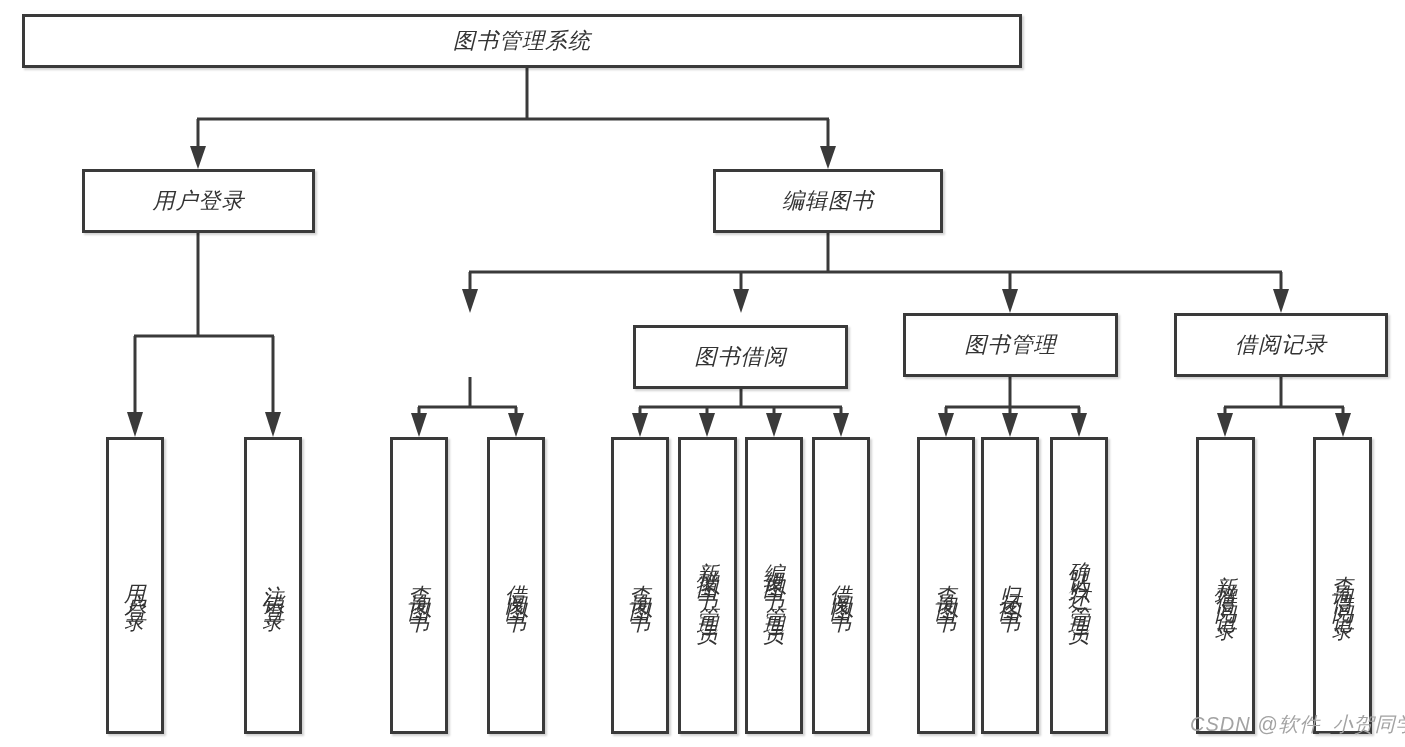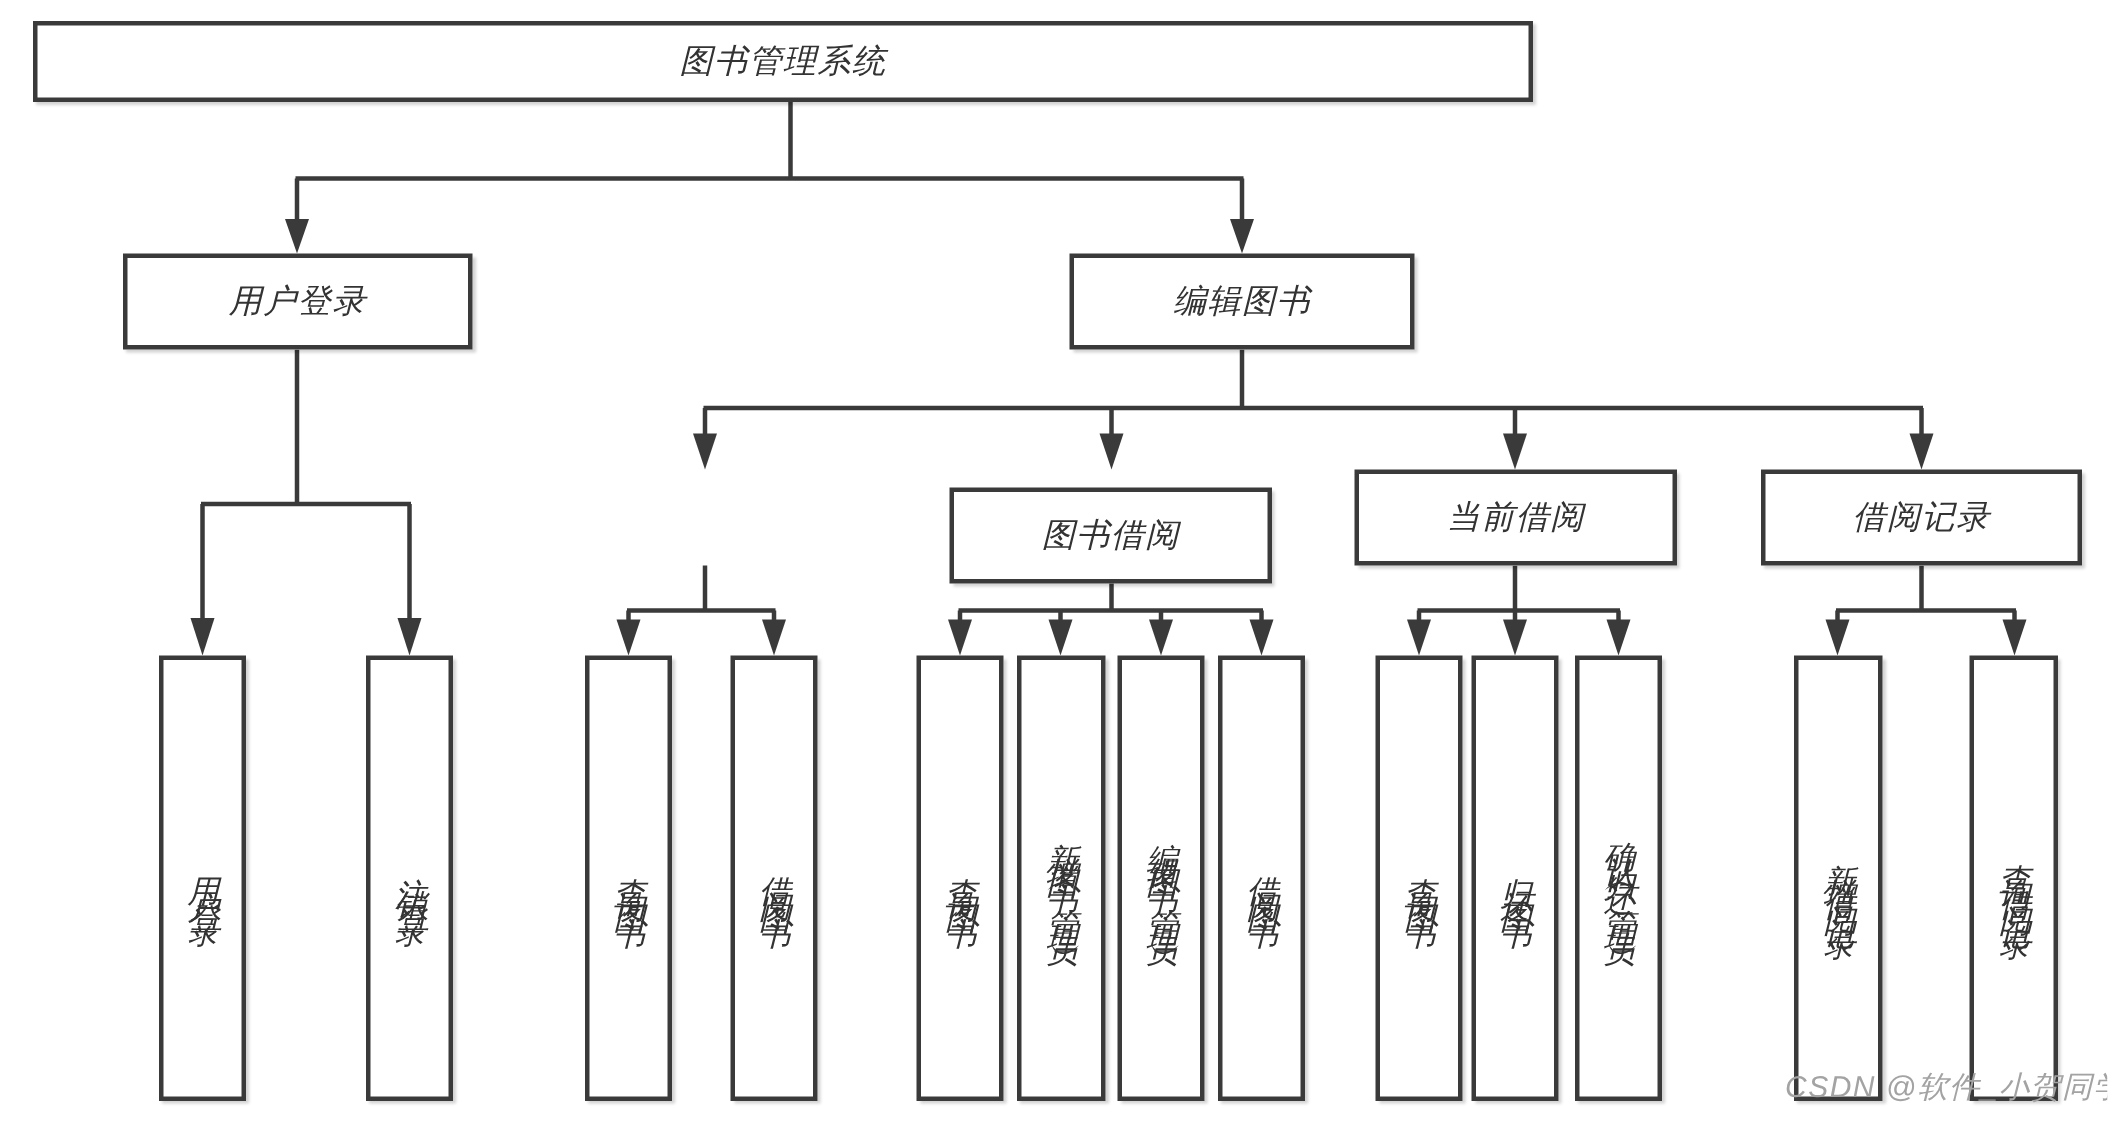--- a/index.html
+++ b/index.html
@@ -173,21 +173,21 @@
     <span class="hlabel">用户登录</span>
   </div>
   <div class="node n-book-mgmt">
     <span class="hlabel">编辑图书</span>
   </div>
 
   <div class="node n-borrowing">
     <span class="hlabel">图书借阅</span>
   </div>
   <div class="node n-current">
-    <span class="hlabel">当前借阅</span>
+    <span class="hlabel">图书管理</span>
   </div>
   <div class="node n-records">
     <span class="hlabel">借阅记录</span>
   </div>
 
   <div class="node leaf l-login">
     <span class="vtext">用户登录</span>
   </div>
   <div class="node leaf l-logout">
     <span class="vtext">注销登录</span>

